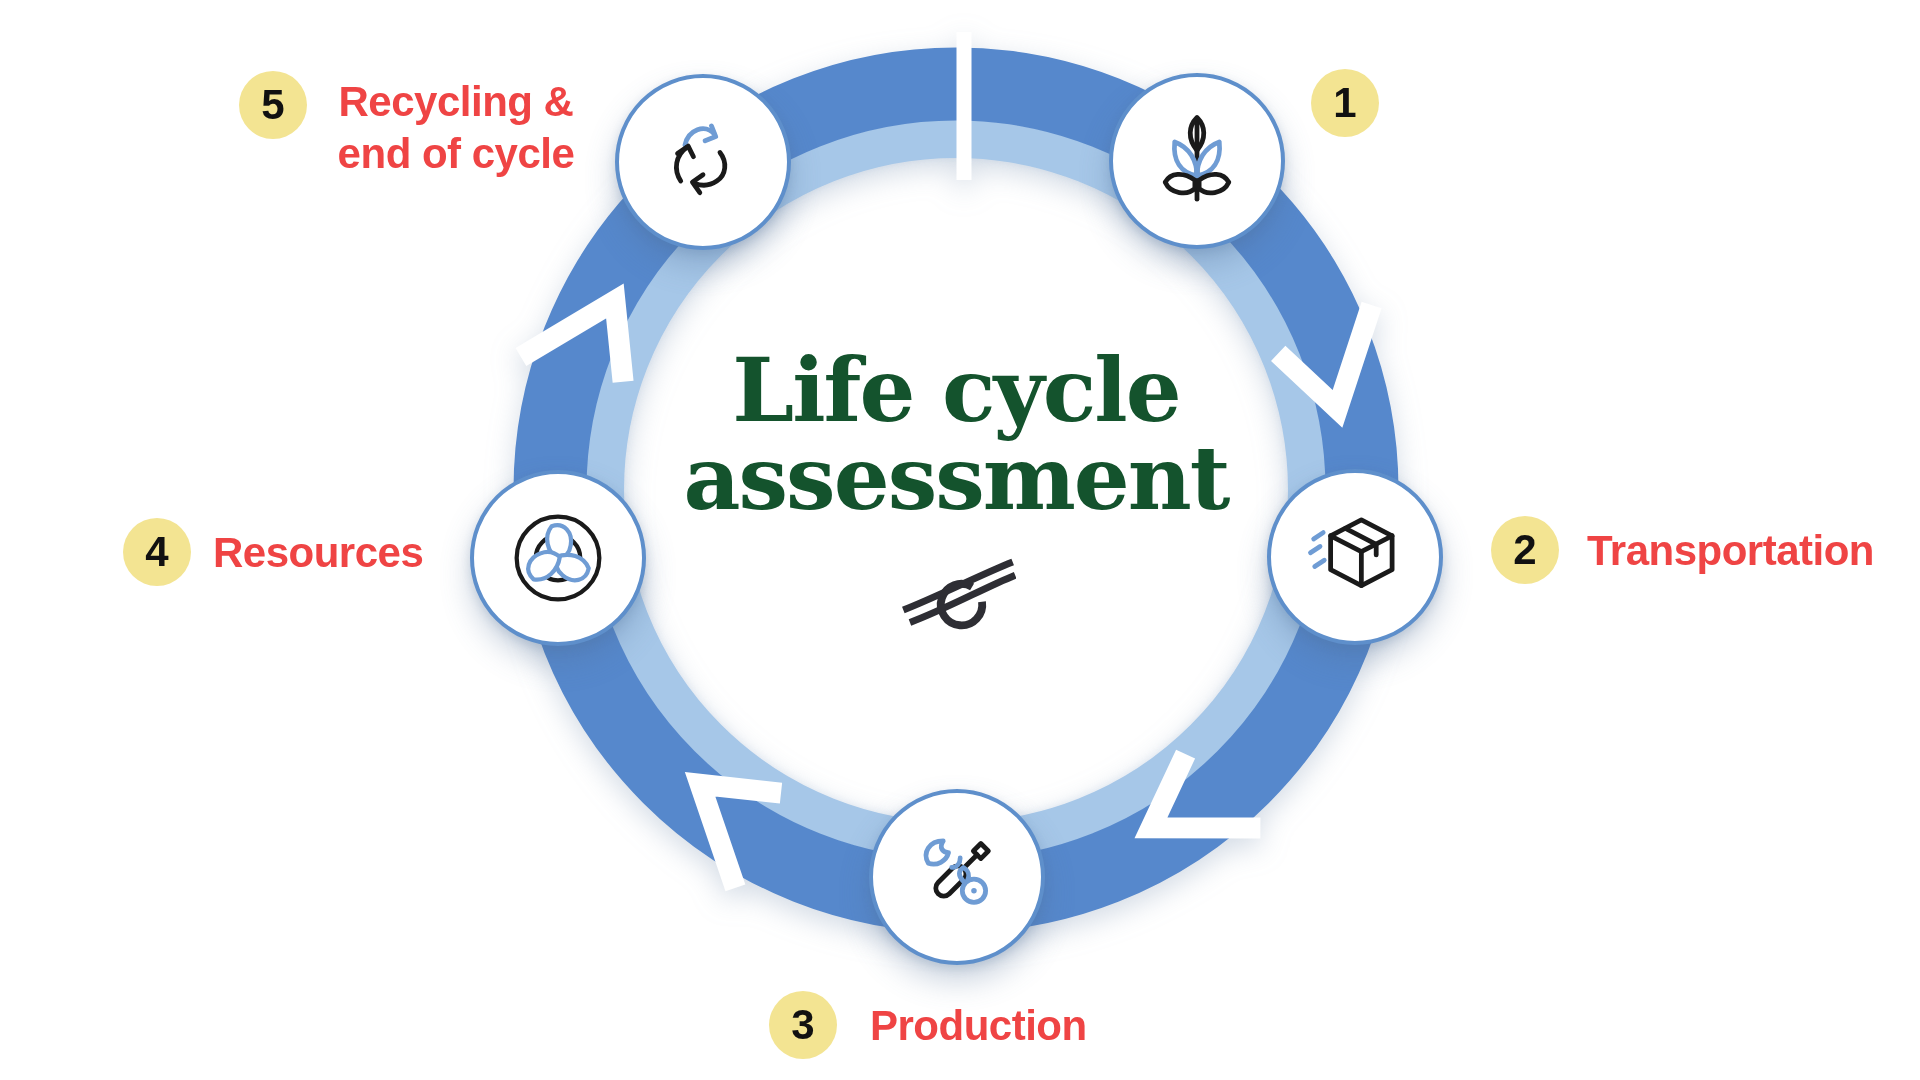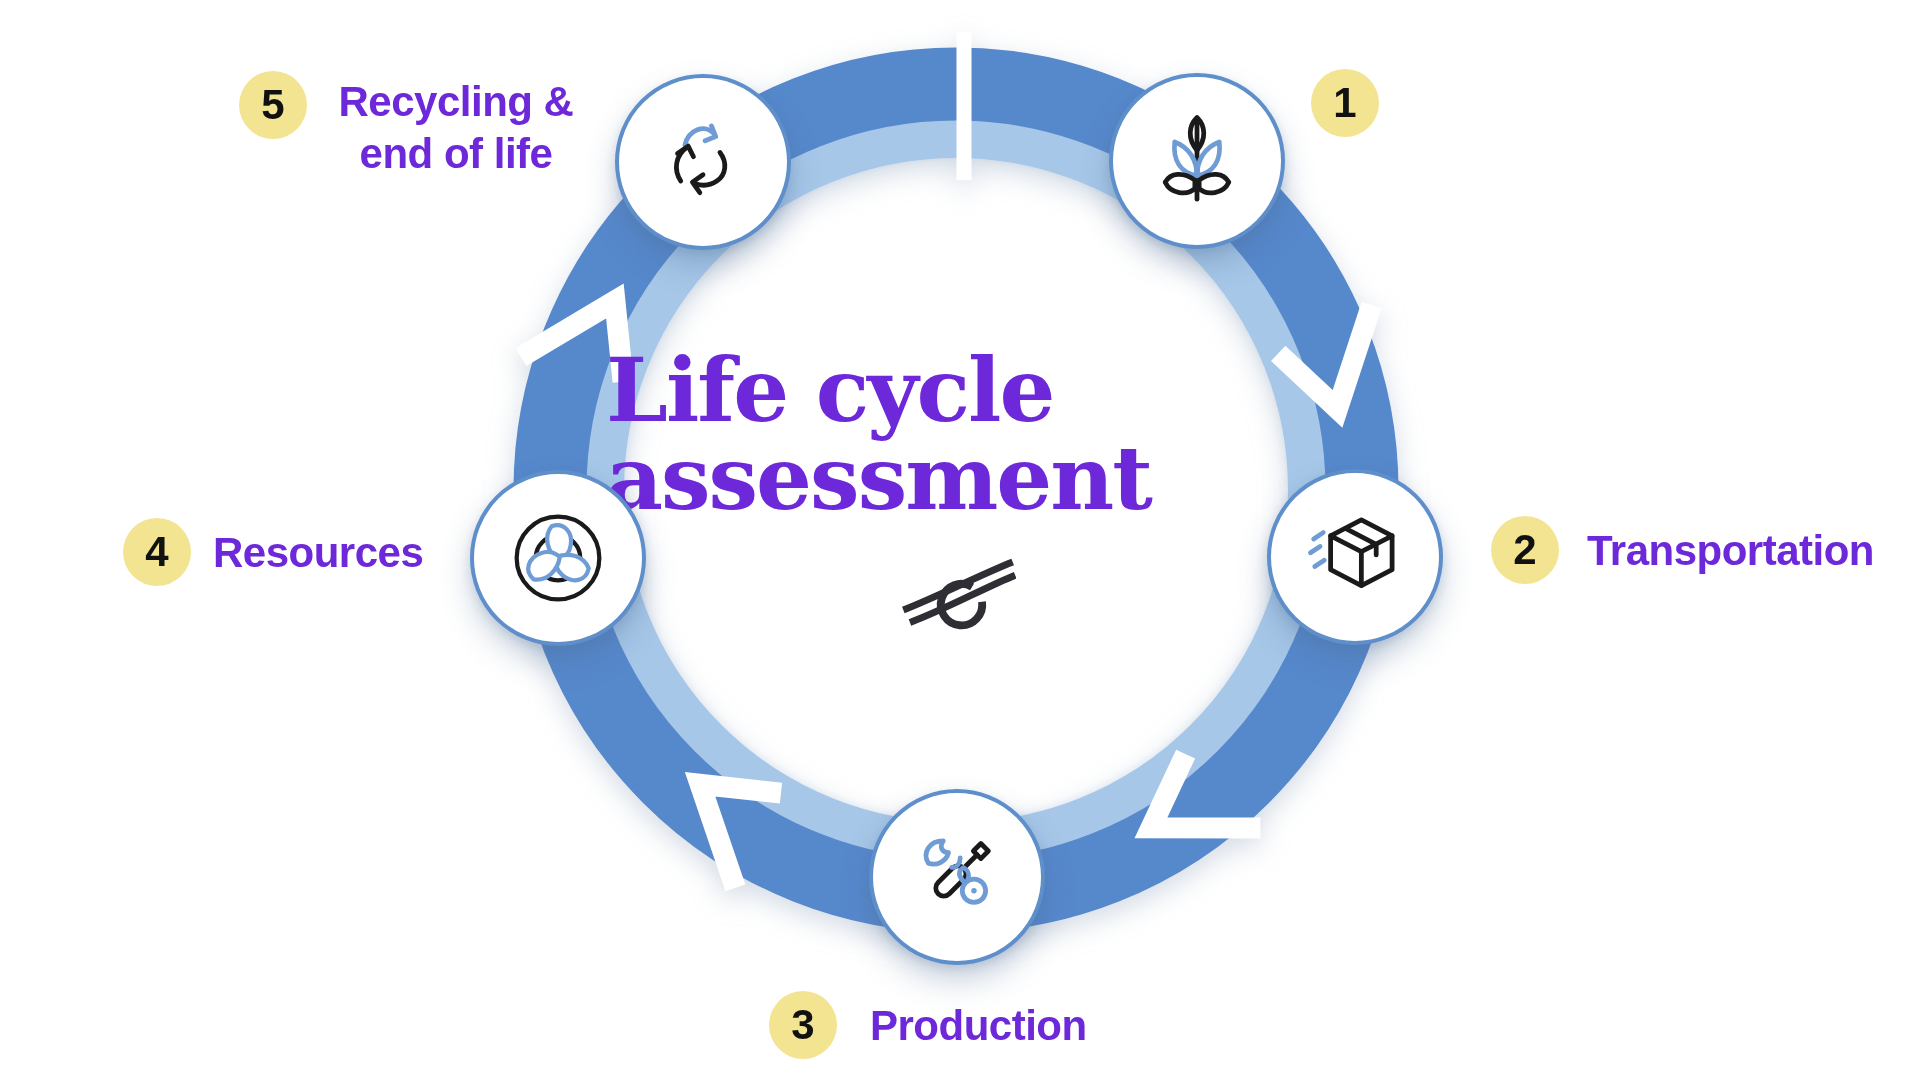--- a/index.html
+++ b/index.html
@@ -32,32 +32,32 @@
     background:#f3e492;color:#111111;display:flex;align-items:center;justify-content:center;
     font-weight:700;font-size:42px;z-index:4;
   }
   #badge-1{left:1311px;top:69px;}
   #badge-2{left:1491px;top:516px;}
   #badge-3{left:769px;top:991px;}
   #badge-4{left:123px;top:518px;}
   #badge-5{left:239px;top:71px;}
   
   .label{
-    position:absolute;color:#6d28d9;font-weight:700;font-size:42px;
+    position:absolute;color:#ef4444;font-weight:700;font-size:42px;
     letter-spacing:-0.5px;white-space:nowrap;z-index:4;transform:translateY(-50%);
   }
   #label-1{left:1410px;top:104px;}
   #label-2{left:1587px;top:551px;}
   #label-3{left:870px;top:1026px;}
   #label-4{left:213px;top:553px;}
   #label-5{left:456px;top:128px;transform:translate(-50%,-50%);text-align:center;line-height:52px;}
   
   #title{
-    position:absolute;left:606px;top:346px;width:700px;text-align:left;
-    font-family:"DejaVu Serif",serif;font-weight:700;color:#6d28d9;
+    position:absolute;left:606px;top:346px;width:700px;text-align:center;
+    font-family:"DejaVu Serif",serif;font-weight:700;color:#14532d;
     font-size:88px;line-height:88px;letter-spacing:-2px;z-index:2;
   }
   #logo{position:absolute;left:900px;top:558px;width:116px;height:80px;z-index:2;}
 </style>
 </head>
 <body>
 
 <div id="canvas">
 
   <svg id="ring" viewBox="-500 -500 1000 1000">
@@ -179,16 +179,16 @@
         <path d="M66 41 C73 50 72 62 63 68 C57 72 49 73 42 70"></path>
         <path d="M50 62 L40 69 L47 79"></path>
       </g>
     </svg>
   </div>
   <div class="badge" id="badge-5">
     <span>5</span>
   </div>
   <div class="label" id="label-5">
     <div>Recycling &amp;</div>
-    <div>end of life</div>
+    <div>end of cycle</div>
   </div>
 
 </div>
 
 </body></html>

